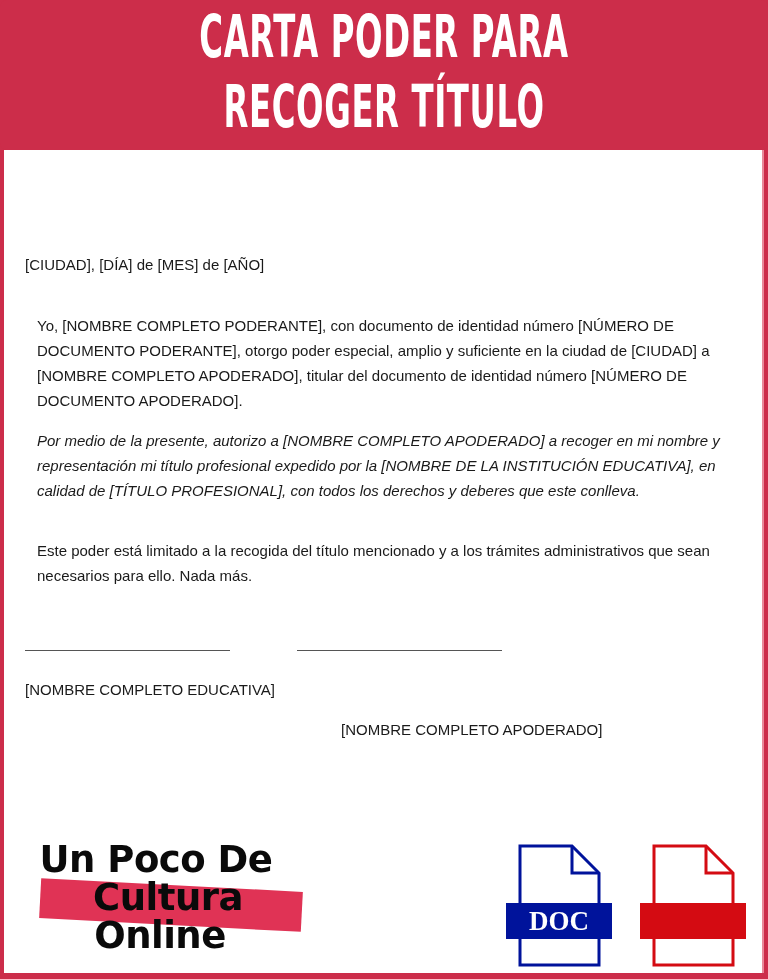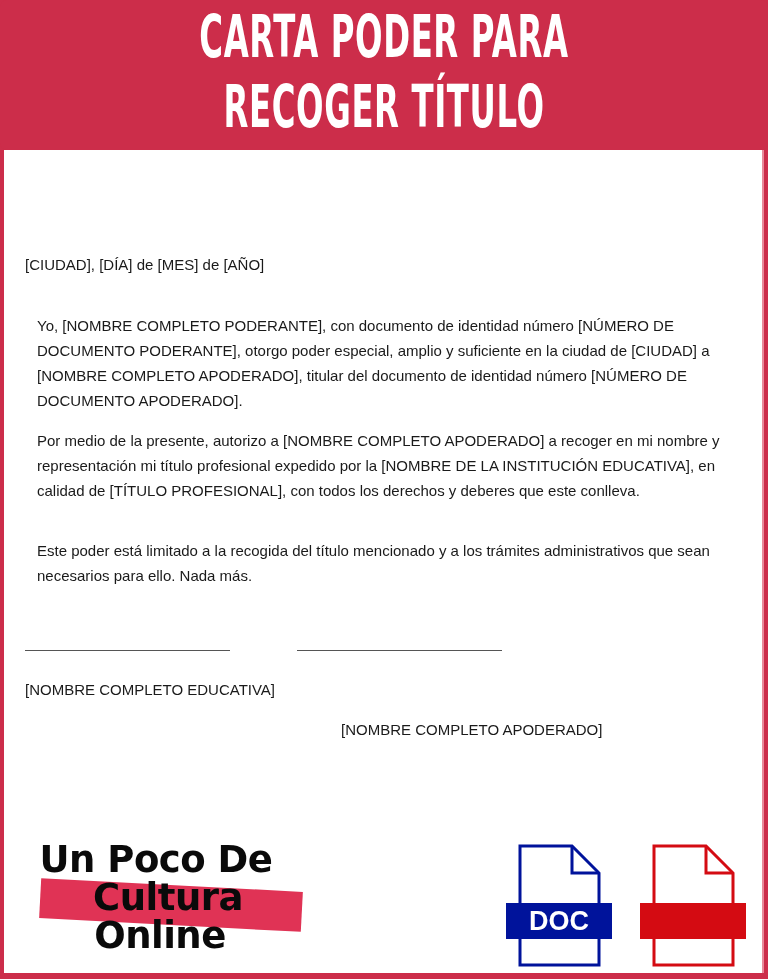--- a/index.html
+++ b/index.html
@@ -39,21 +39,21 @@
     .doc {
       position: absolute; left: 21px; top: 0; width: 720px;
       color: #1a1a1a;
       font-family: "Liberation Sans", sans-serif;
       font-size: 15px;
       line-height: 25px;
     }
     .date-line { position: absolute; top: 102px; left: 0; white-space: nowrap; }
     .para { position: absolute; left: 12px; width: 715px; margin: 0; }
     .p1 { top: 163px; }
-    .p2 { top: 278px; }
+    .p2 { top: 278px; font-style: italic; }
     .p3 { top: 388px; }
     .sig-line {
       position: absolute; top: 500px;
       border-bottom: 1px solid #555;
       width: 205px; height: 0;
     }
     .sig1 { left: 0; }
     .sig2 { left: 272px; }
     .sig-name {
       position: absolute; top: 527px; white-space: nowrap;
@@ -83,21 +83,21 @@
 
     .file-icon {
       position: absolute; width: 110px; height: 125px;
     }
     .doc-icon { left: 500px; top: 693px; }
     .pdf-icon { left: 634px; top: 693px; }
     .file-icon svg { position: absolute; left: 0; top: 0; }
     .file-label {
       position: absolute; left: 0; top: 60px; width: 110px; height: 36px;
       text-align: center; color: #ffffff;
-      font-family: Liberation Sans, sans-serif; font-weight: bold;
+      font-family: Liberation Serif, serif; font-weight: bold;
       font-size: 27px; line-height: 36px;
     }
   </style>
 </head>
 <body>
 
 <div class="header">
   <span class="title-line l1">CARTA PODER PARA</span>
   <span class="title-line l2">RECOGER TÍTULO</span>
 </div>

